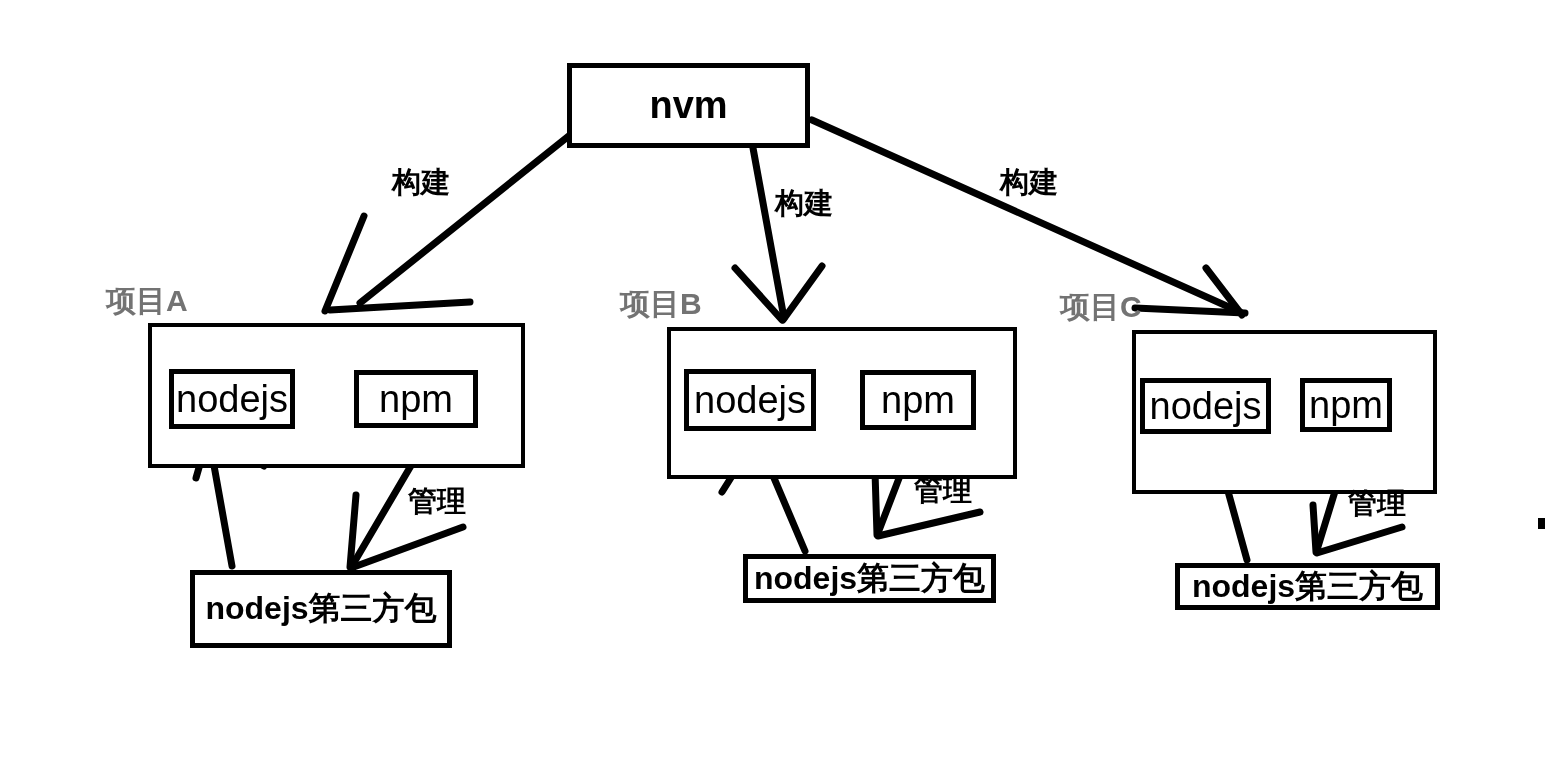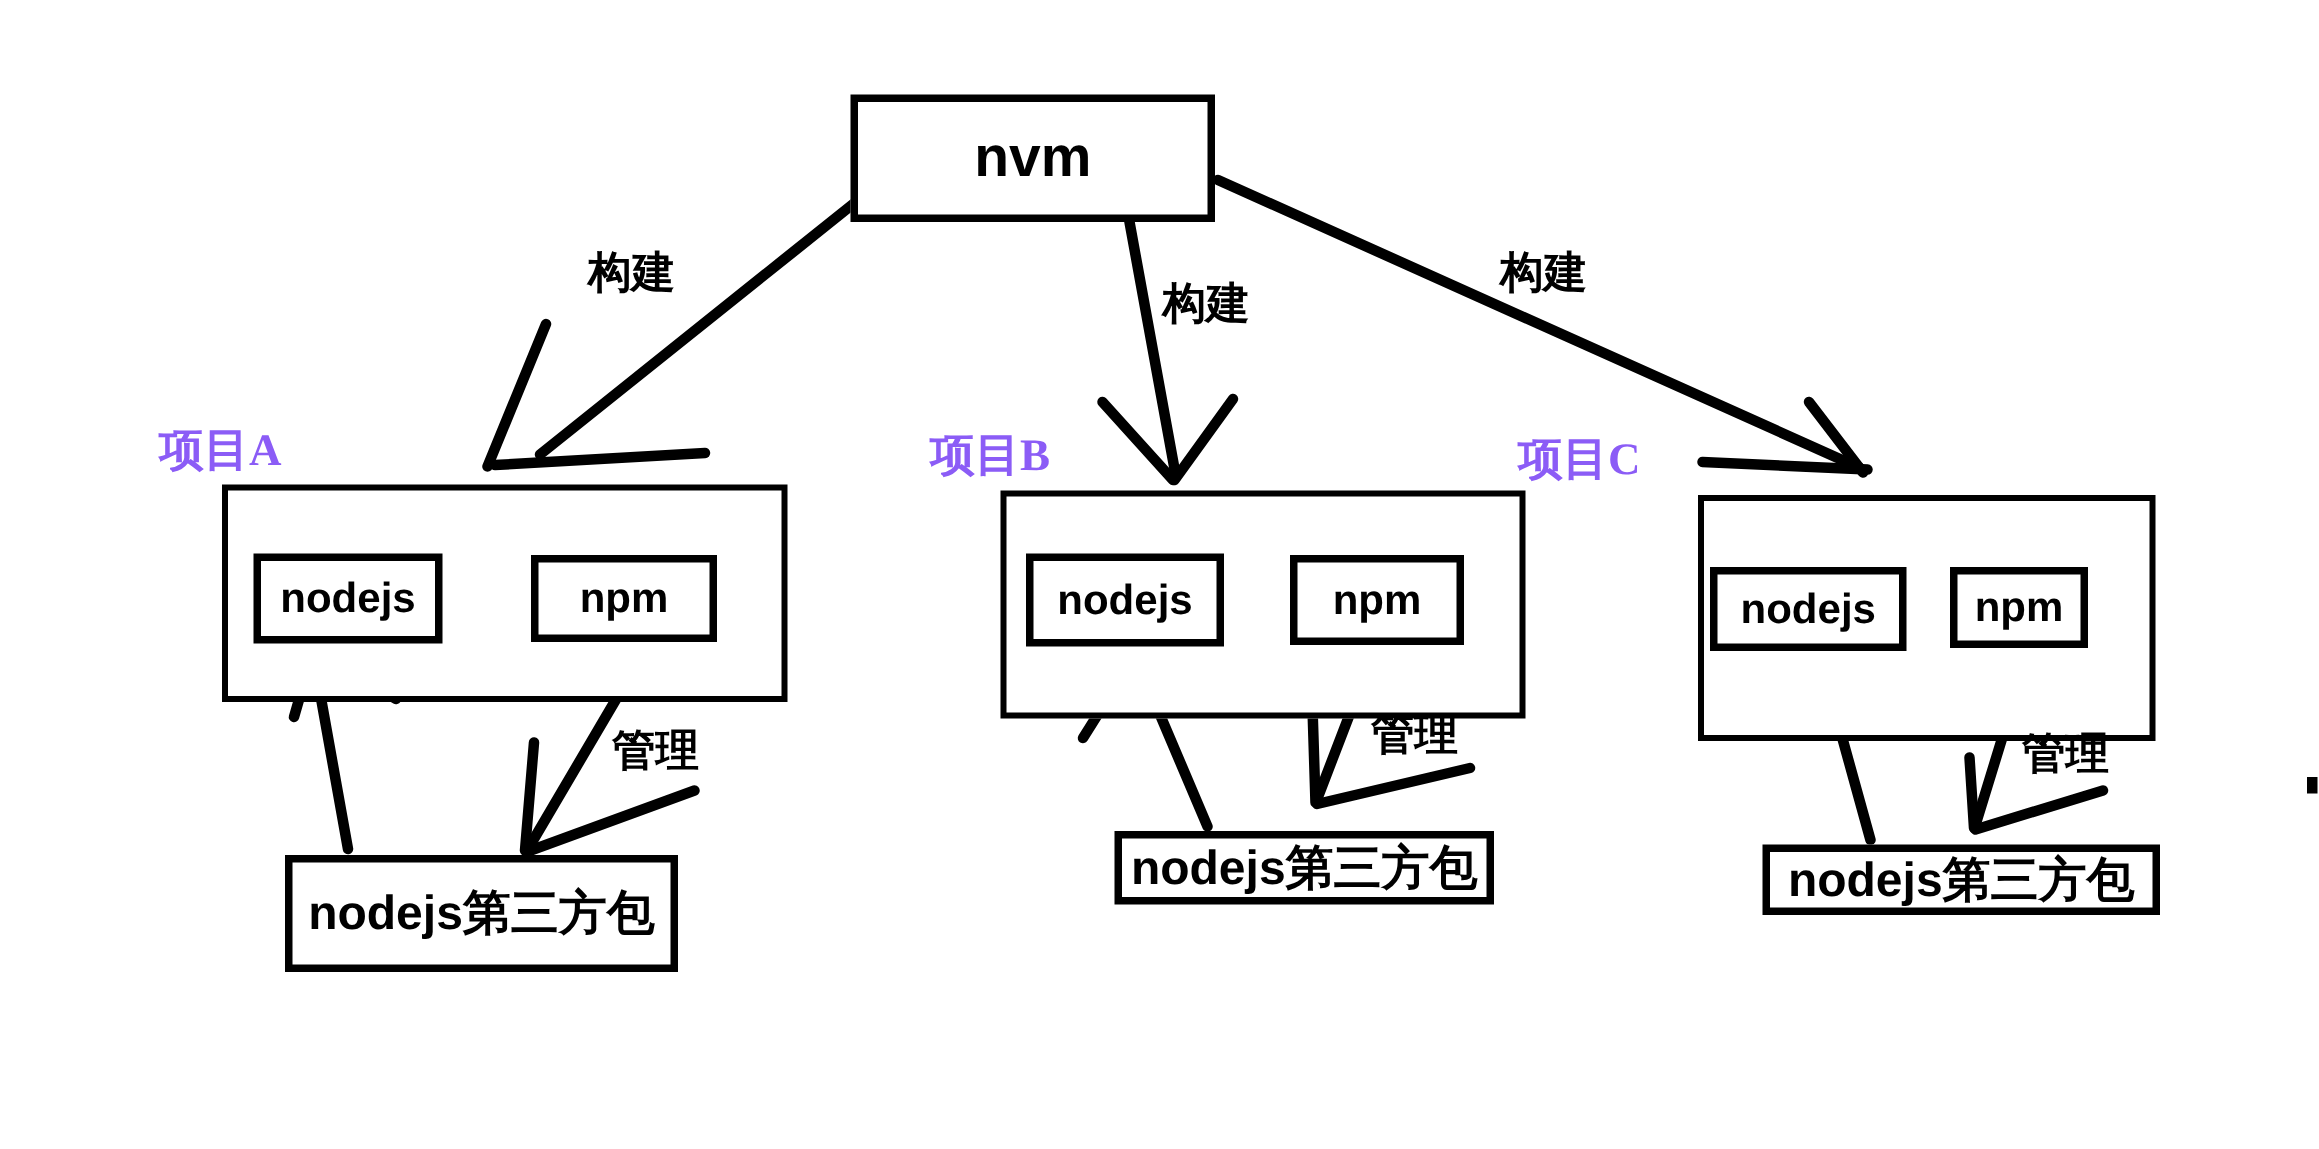--- a/index.html
+++ b/index.html
@@ -39,37 +39,36 @@
   .box.root {
     border-width: 5px;
     font-size: 38px;
     font-weight: bold;
   }
   .box.project {
     border-width: 4px;
   }
   .box.inner {
     border-width: 5px;
-    font-size: 28px;
-    font-weight: bold;
+    font-size: 38px;
+    font-weight: normal;
   }
   .box.pkg {
     border-width: 5px;
     font-size: 32px;
     font-weight: bold;
     white-space: nowrap;
   }
   .caption {
     position: absolute;
-    color: #8b5cf6;
+    color: #737373;
     font-size: 30px;
     font-weight: bold;
     white-space: nowrap;
     line-height: 1;
-    font-family: Liberation Serif, serif;
   }
   .edge-label {
     position: absolute;
     color: #000000;
     font-size: 29px;
     font-weight: bold;
     white-space: nowrap;
     line-height: 1;
     background: transparent;
   }
@@ -172,21 +171,21 @@
     <span>nodejs</span>
   </div>
   <div class="box inner" style="left:860px; top:370px; width:116px; height:60px;">
     <span>npm</span>
   </div>
   <div class="edge-label" style="left:914px; top:476px;">管理</div>
   <div class="box pkg" style="left:743px; top:554px; width:253px; height:49px;">
     <span>nodejs第三方包</span>
   </div>
 
-  <div class="caption" style="left:1012px; top:292px;">项目C</div>
+  <div class="caption" style="left:1060px; top:292px;">项目C</div>
   <div class="box project" style="left:1132px; top:330px; width:305px; height:164px;"></div>
   <div class="box inner" style="left:1140px; top:378px; width:131px; height:56px;">
     <span>nodejs</span>
   </div>
   <div class="box inner" style="left:1300px; top:378px; width:92px; height:54px;">
     <span>npm</span>
   </div>
   <div class="edge-label" style="left:1348px; top:489px;">管理</div>
   <div class="box pkg" style="left:1175px; top:563px; width:265px; height:47px;">
     <span>nodejs第三方包</span>

